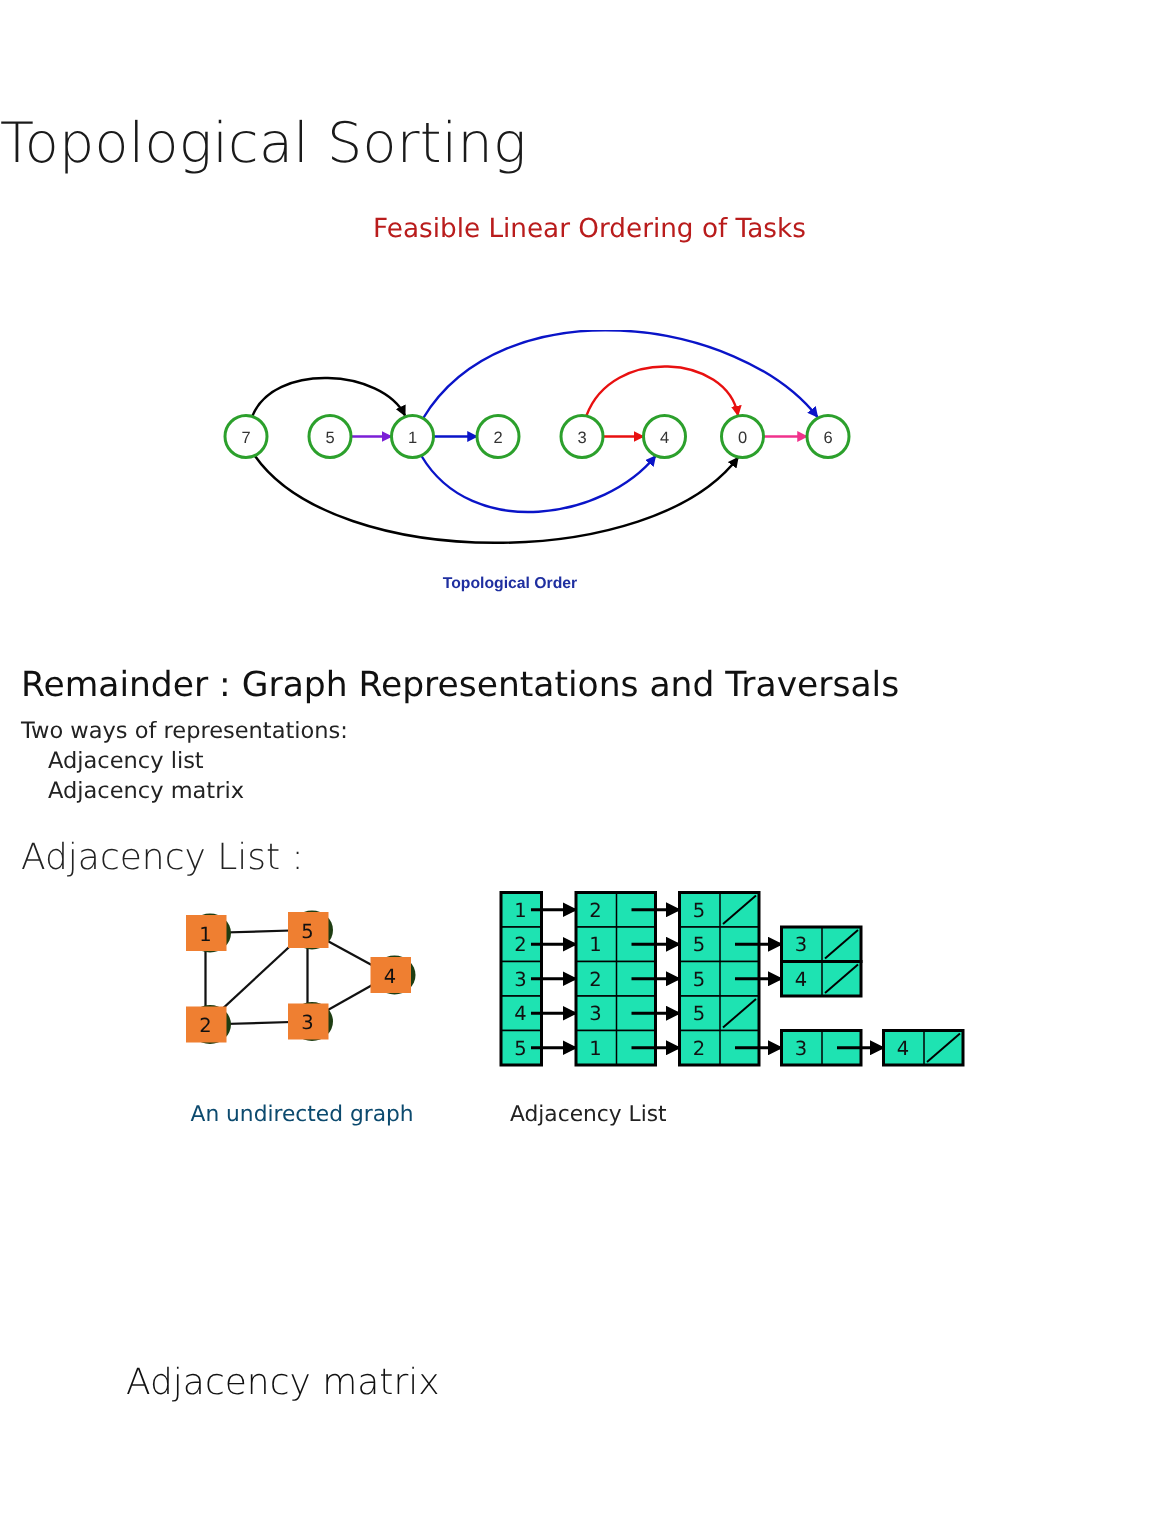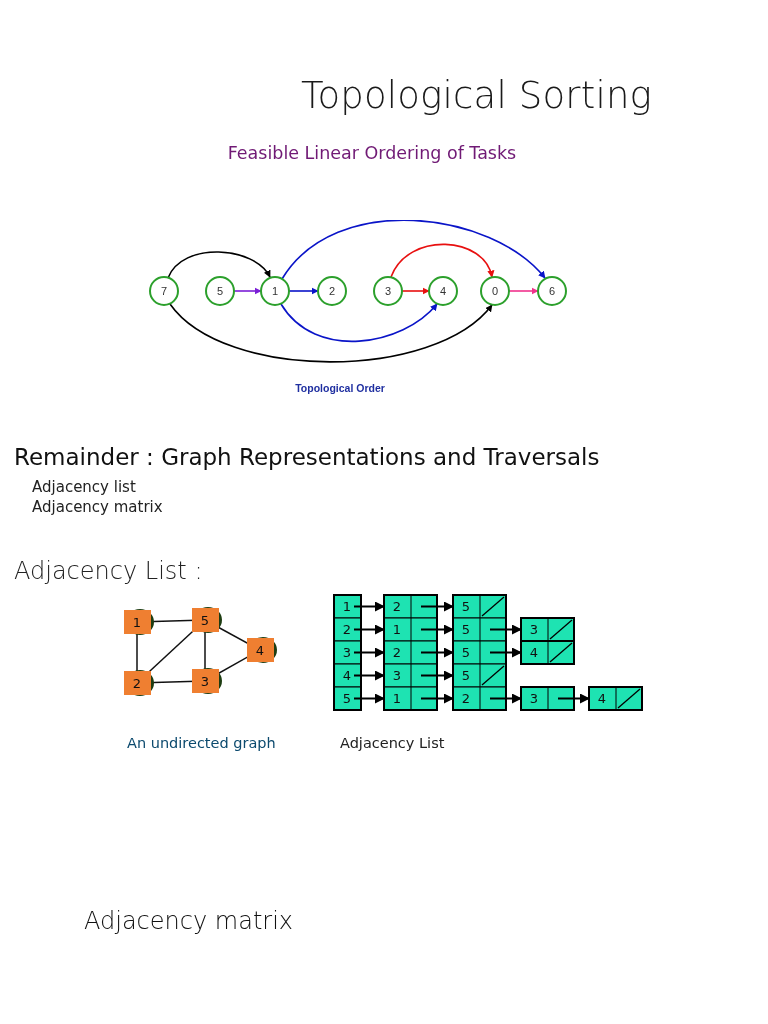--- a/index.html
+++ b/index.html
@@ -1,21 +1,21 @@
 <!DOCTYPE html>
 <html><head>
 <meta charset="utf-8">
 <style>
   html, body { margin: 0; padding: 0; background: #ffffff; }
   body { width: 768px; height: 1024px; position: relative; overflow: hidden;
          font-family: "DejaVu Sans", sans-serif; color: #111; }
   .abs { position: absolute; }
-  #title { left: 0; width: 652px; top: 74px; text-align: right; font-size: 37px;
+  #title { left: 0; width: 652px; top: 74px; text-align: left; font-size: 37px;
            font-weight: 300; letter-spacing: 0.2px; color: #1a1a1a; }
-  #subtitle { left: 0; width: 744px; top: 143px; text-align: center; font-size: 17.5px; color: #701a75; }
+  #subtitle { left: 0; width: 744px; top: 143px; text-align: center; font-size: 17.5px; color: #b91c1c; padding-left: 21px; }
   #topo-svg { left: 140px; top: 220px; }
   #section-heading { left: 14px; top: 444px; font-size: 23px; color: #111; }
   #intro { left: 14px; top: 477px; font-size: 15px; line-height: 20px; color: #222; }
   #intro .item { padding-left: 18px; }
   #adj-list-heading { left: 14px; top: 557px; font-size: 24px; color: #222; font-weight: 300; }
   #ugraph-svg { left: 110px; top: 595px; }
   #alist-svg { left: 325px; top: 585px; }
   #caption-graph { left: 127px; top: 735px; font-size: 14.5px; color: #0c4a6e; }
   #caption-list { left: 340px; top: 735px; font-size: 14.5px; color: #222; }
   #adj-matrix-heading { left: 84px; top: 907px; font-size: 24px; color: #111; font-weight: 300; }
@@ -99,20 +99,21 @@
       <g>
         <circle cx="412" cy="71" r="14" fill="#fff" stroke="#2ca02c" stroke-width="2"></circle>
         <text x="412" y="75" text-anchor="middle" font-size="11" font-family="Liberation Sans, sans-serif" fill="#333">6</text>
       </g>
     </g>
   <text id="topo-caption" x="200" y="172" text-anchor="middle" font-size="10.5" font-weight="bold" font-family="Liberation Sans, sans-serif" fill="#1f2fa0">Topological Order</text>
 </svg>
 
 <div id="section-heading" class="abs">Remainder : Graph Representations and Traversals</div>
 <div id="intro" class="abs">
+  <div>Two ways of representations:</div>
   <div class="item">Adjacency list</div>
   <div class="item">Adjacency matrix</div>
 </div>
 
 <div id="adj-list-heading" class="abs">Adjacency List :</div>
 
 <svg id="ugraph-svg" class="abs" width="180" height="110" viewBox="0 0 180 110">
   <g id="ug-edges">
       <line x1="27" y1="27" x2="95" y2="25" stroke="#111" stroke-width="1.5"></line>
       <line x1="27" y1="27" x2="27" y2="88" stroke="#111" stroke-width="1.5"></line>

